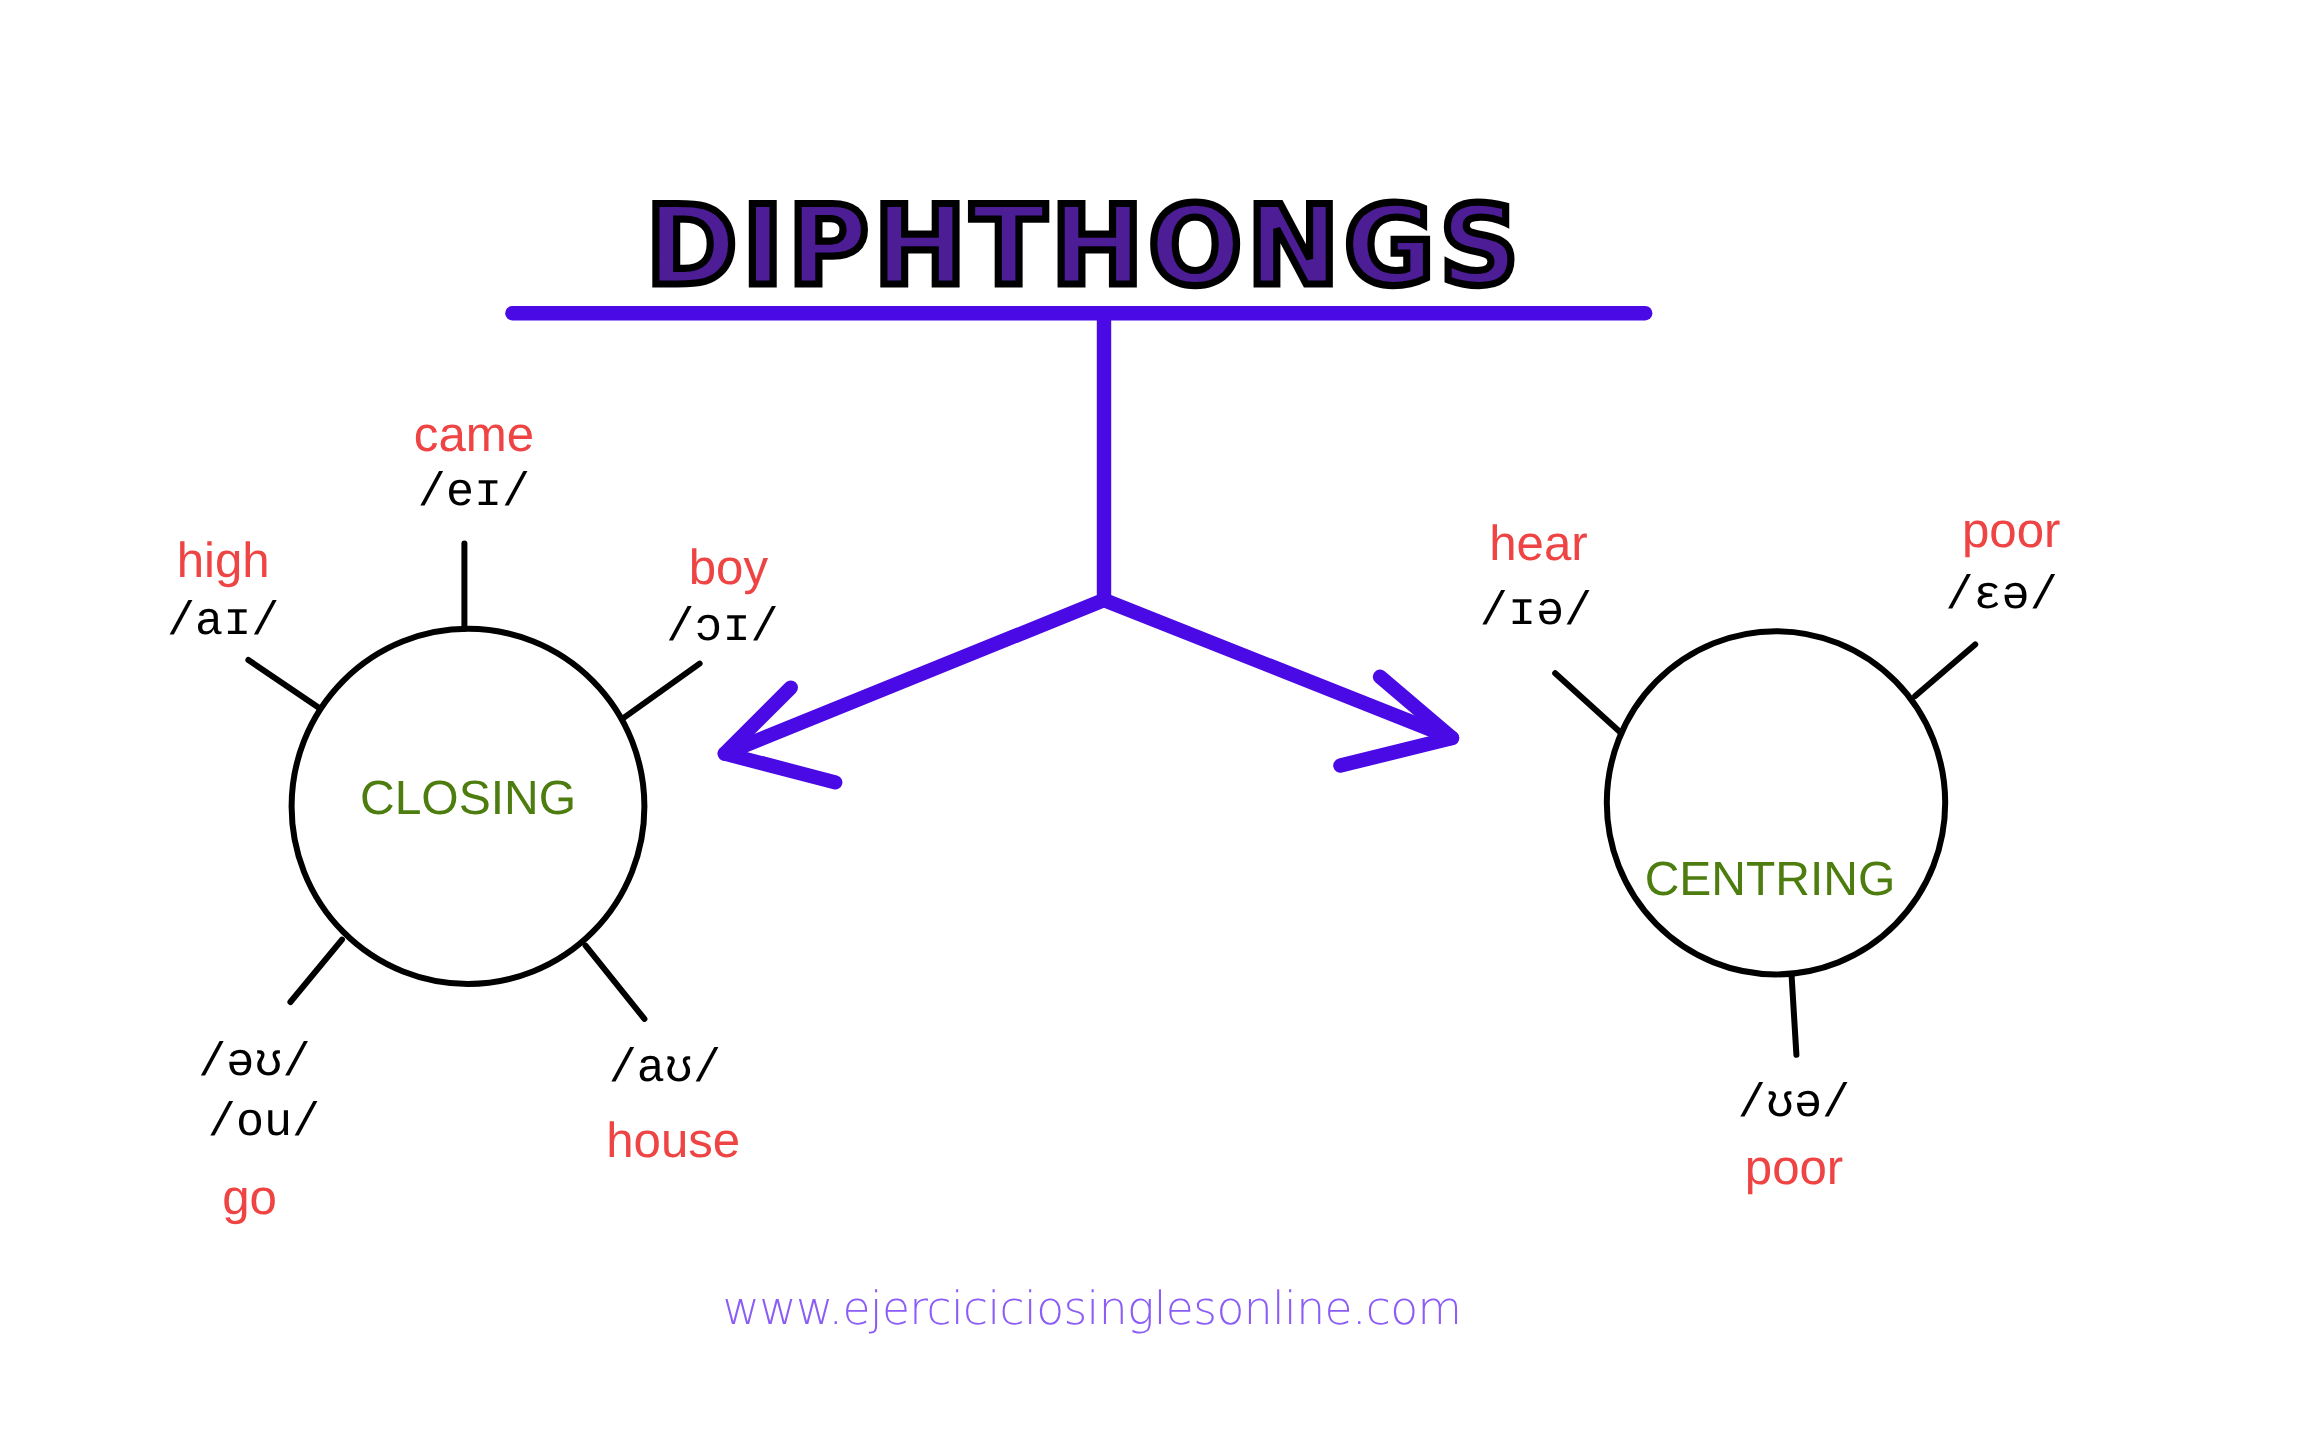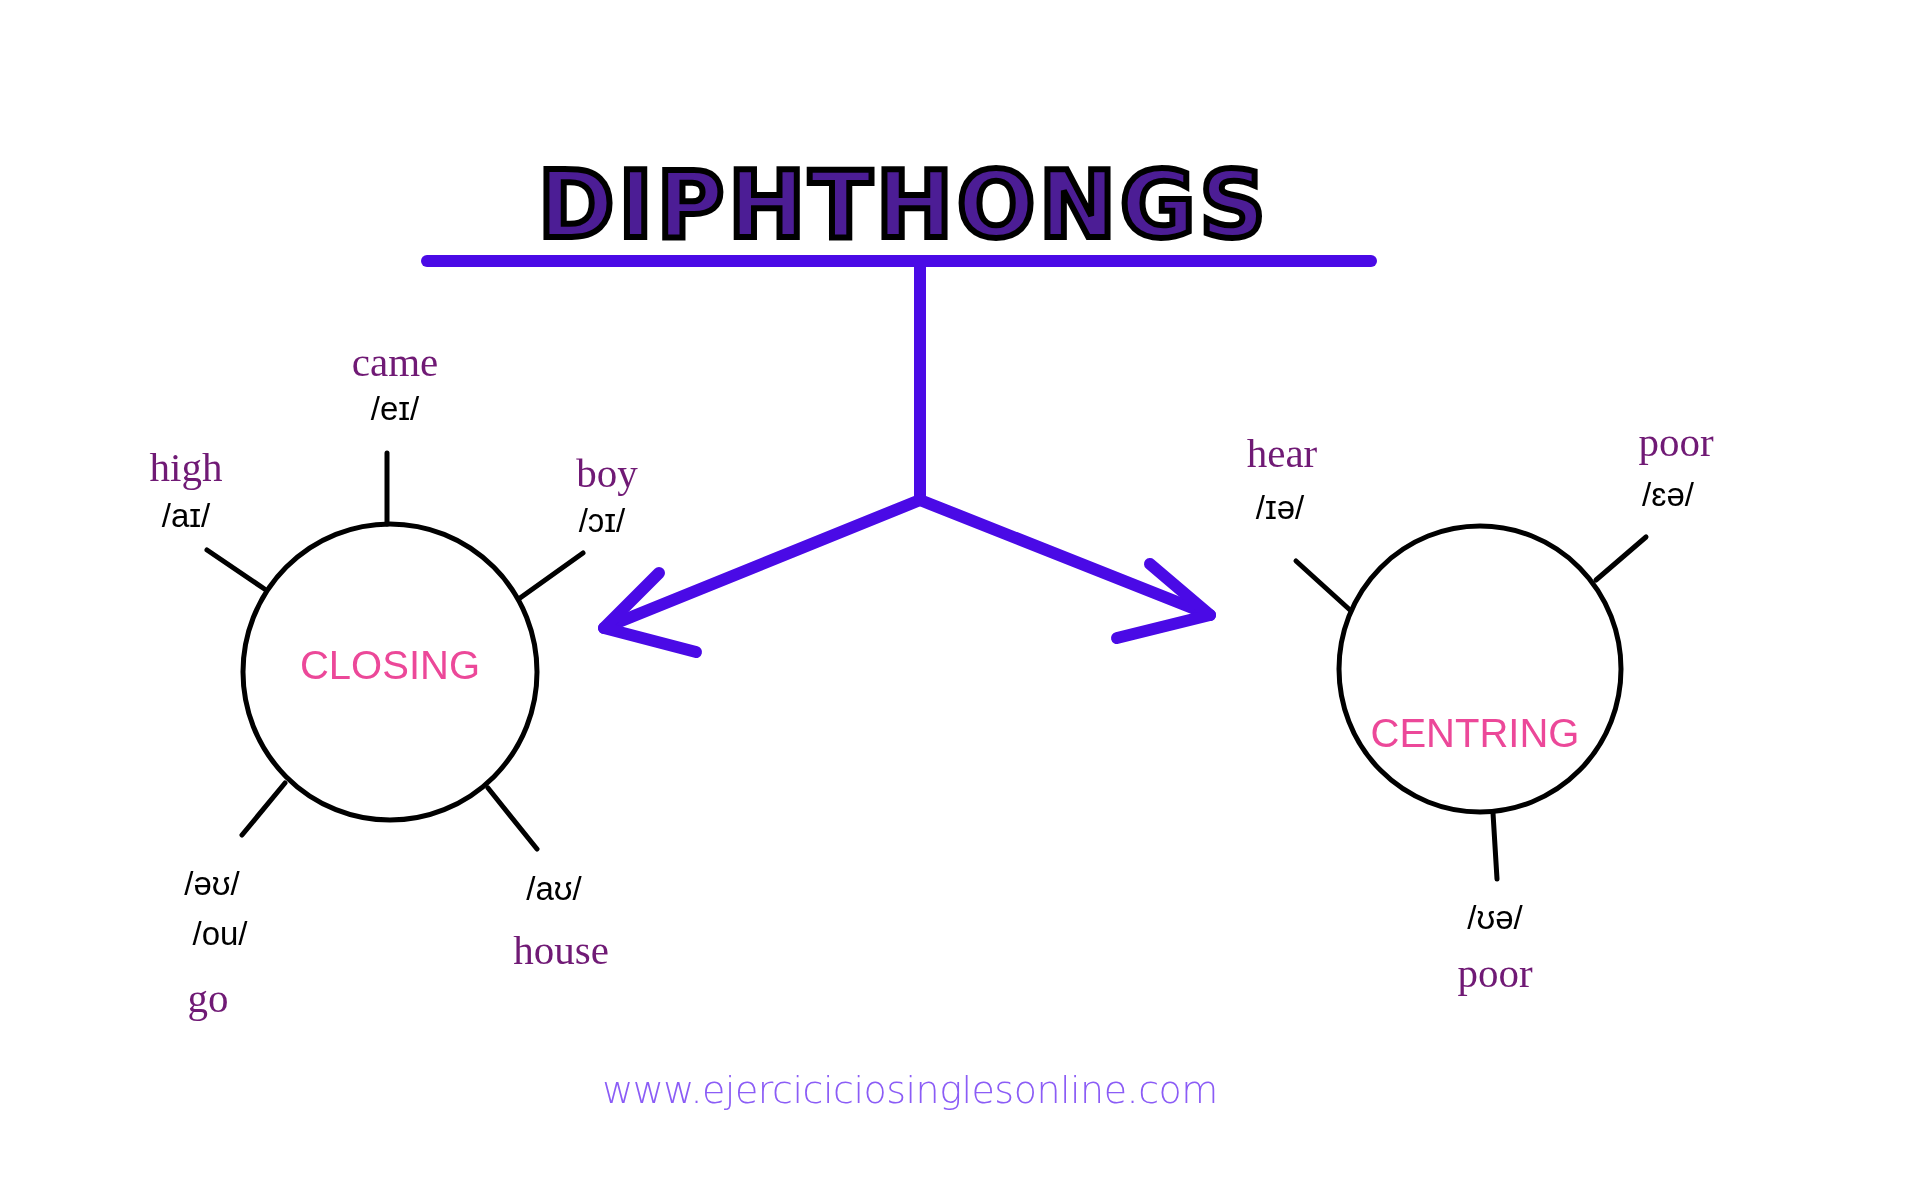--- a/index.html
+++ b/index.html
@@ -4,23 +4,23 @@
 <style>
   html, body { margin:0; padding:0; background:#ffffff; }
   body { width:1920px; height:1200px; position:relative; overflow:hidden; font-family:"Liberation Sans", sans-serif; }
   svg.diagram { position:absolute; left:0; top:0; }
   .title {
     position:absolute; left:478px; top:160px; width:852px; text-align:center;
     font-family:"DejaVu Sans", sans-serif; font-weight:900; font-size:92px; letter-spacing:4px;
     color:#4c1d95; -webkit-text-stroke:6px #000; line-height:92px;
   }
   .lbl { position:absolute; white-space:nowrap; text-align:center; line-height:1; }
-  .word { color:#701a75; font-size:41px; font-family:Liberation Serif, serif; }
-  .ipa  { color:#000; font-size:33px; font-family:Liberation Sans, sans-serif; }
-  .center-label { position:absolute; color:#ec4899; font-size:40px; font-family:"Liberation Sans", sans-serif; text-align:center; white-space:nowrap; }
+  .word { color:#ef4444; font-size:41px; font-family:Liberation Sans, sans-serif; }
+  .ipa  { color:#000; font-size:39px; font-family:Liberation Mono, monospace; }
+  .center-label { position:absolute; color:#4d7c0f; font-size:40px; font-family:"Liberation Sans", sans-serif; text-align:center; white-space:nowrap; }
   .footer { position:absolute; left:600px; top:1068px; width:620px; text-align:center; font-family:"DejaVu Sans", sans-serif; font-weight:200; font-size:38px; color:#8b5cf6; letter-spacing:-0.5px; }
 </style>
 </head>
 <body>
 
 <svg class="diagram" width="1920" height="1200" viewBox="0 0 1920 1200">
 
   <line x1="427" y1="261" x2="1371" y2="261" stroke="#4a0ae6" stroke-width="12" stroke-linecap="round"></line>
   <line x1="920" y1="261" x2="920" y2="500" stroke="#4a0ae6" stroke-width="12"></line>
 

